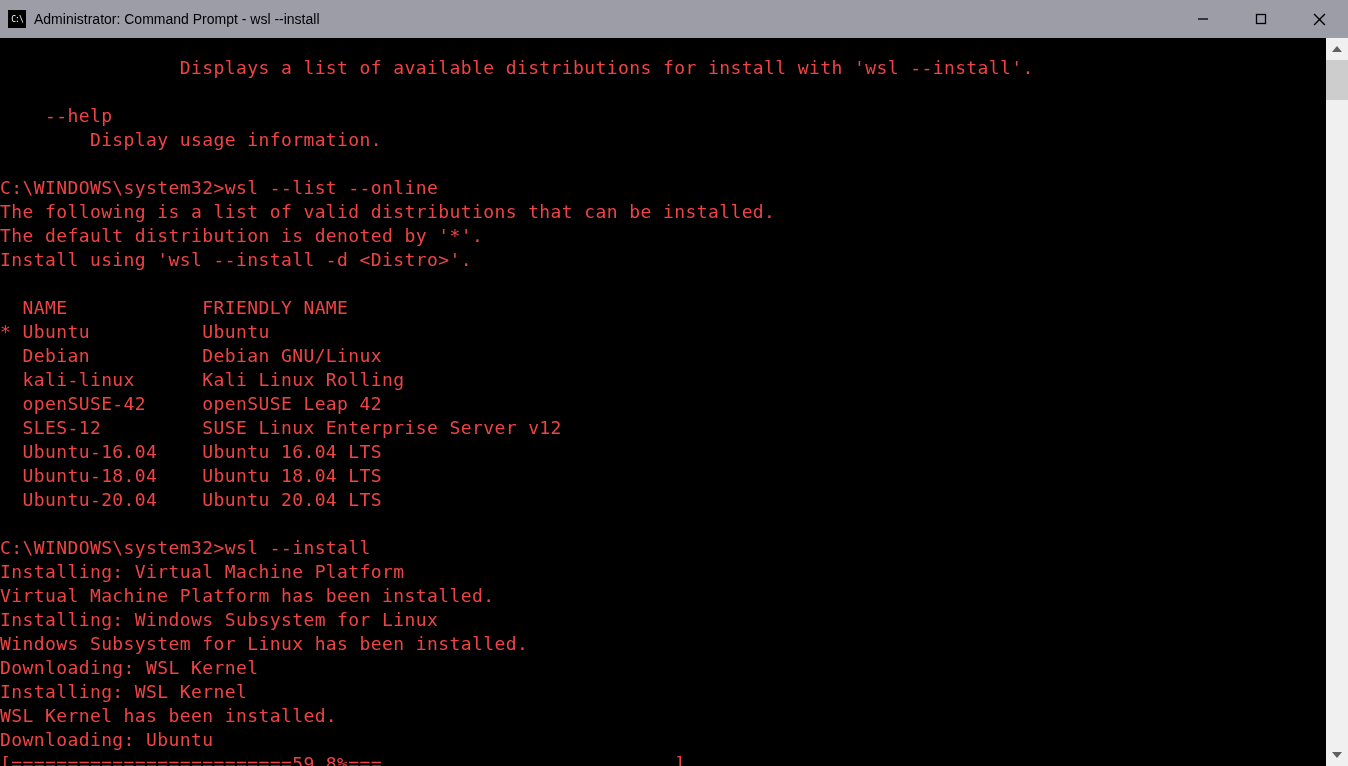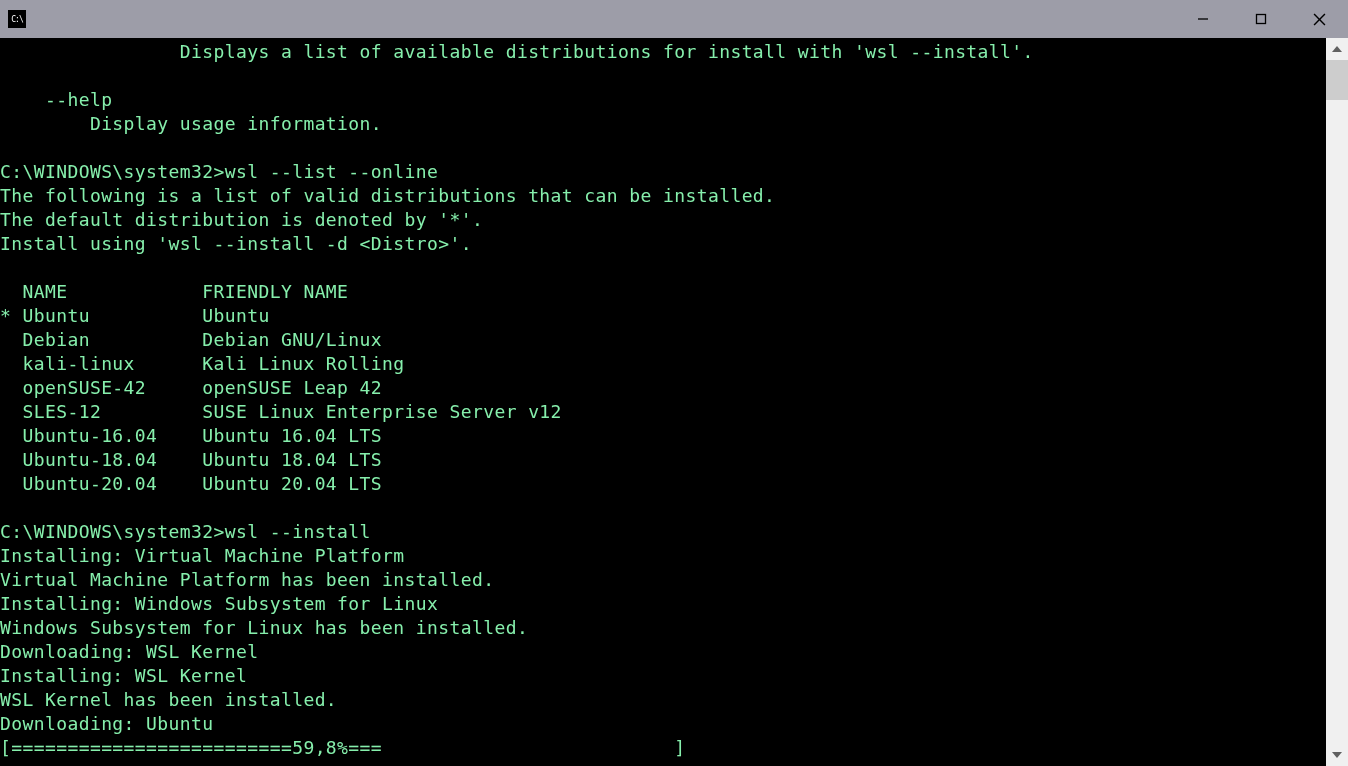--- a/index.html
+++ b/index.html
@@ -56,24 +56,24 @@
       stroke-width: 1.3;
       fill: none;
     }
     .terminal-wrap {
       display: flex;
       height: calc(100% - 38px);
       background: #fff;
     }
     .terminal {
       background: #000;
-      color: #86efac;
+      color: #ef4444;
       font-size: 18px;
       line-height: 24px;
-      padding: 2px 0 0 0;
+      padding: 18px 0 0 0;
       white-space: pre;
       flex: 1;
       overflow: hidden;
       letter-spacing: 0.4px;
     }
     .scrollbar {
       width: 22px;
       background: #f0f0f0;
       position: relative;
     }
@@ -98,20 +98,21 @@
       background: #cdcdcd;
     }
   </style>
 </head>
 <body>
 
 <div class="titlebar">
   <div class="titlebar-icon">
     <span>C:\</span>
   </div>
+  <span>Administrator: Command Prompt - wsl  --install</span>
   <div class="titlebar-controls">
     <div class="titlebar-btn">
       <svg width="12" height="12" viewBox="0 0 12 12">
           <line x1="1" y1="6" x2="11" y2="6"></line>
         </svg>
     </div>
     <div class="titlebar-btn">
       <svg width="12" height="12" viewBox="0 0 12 12">
           <rect x="1.5" y="1.5" width="9" height="9"></rect>
         </svg>

